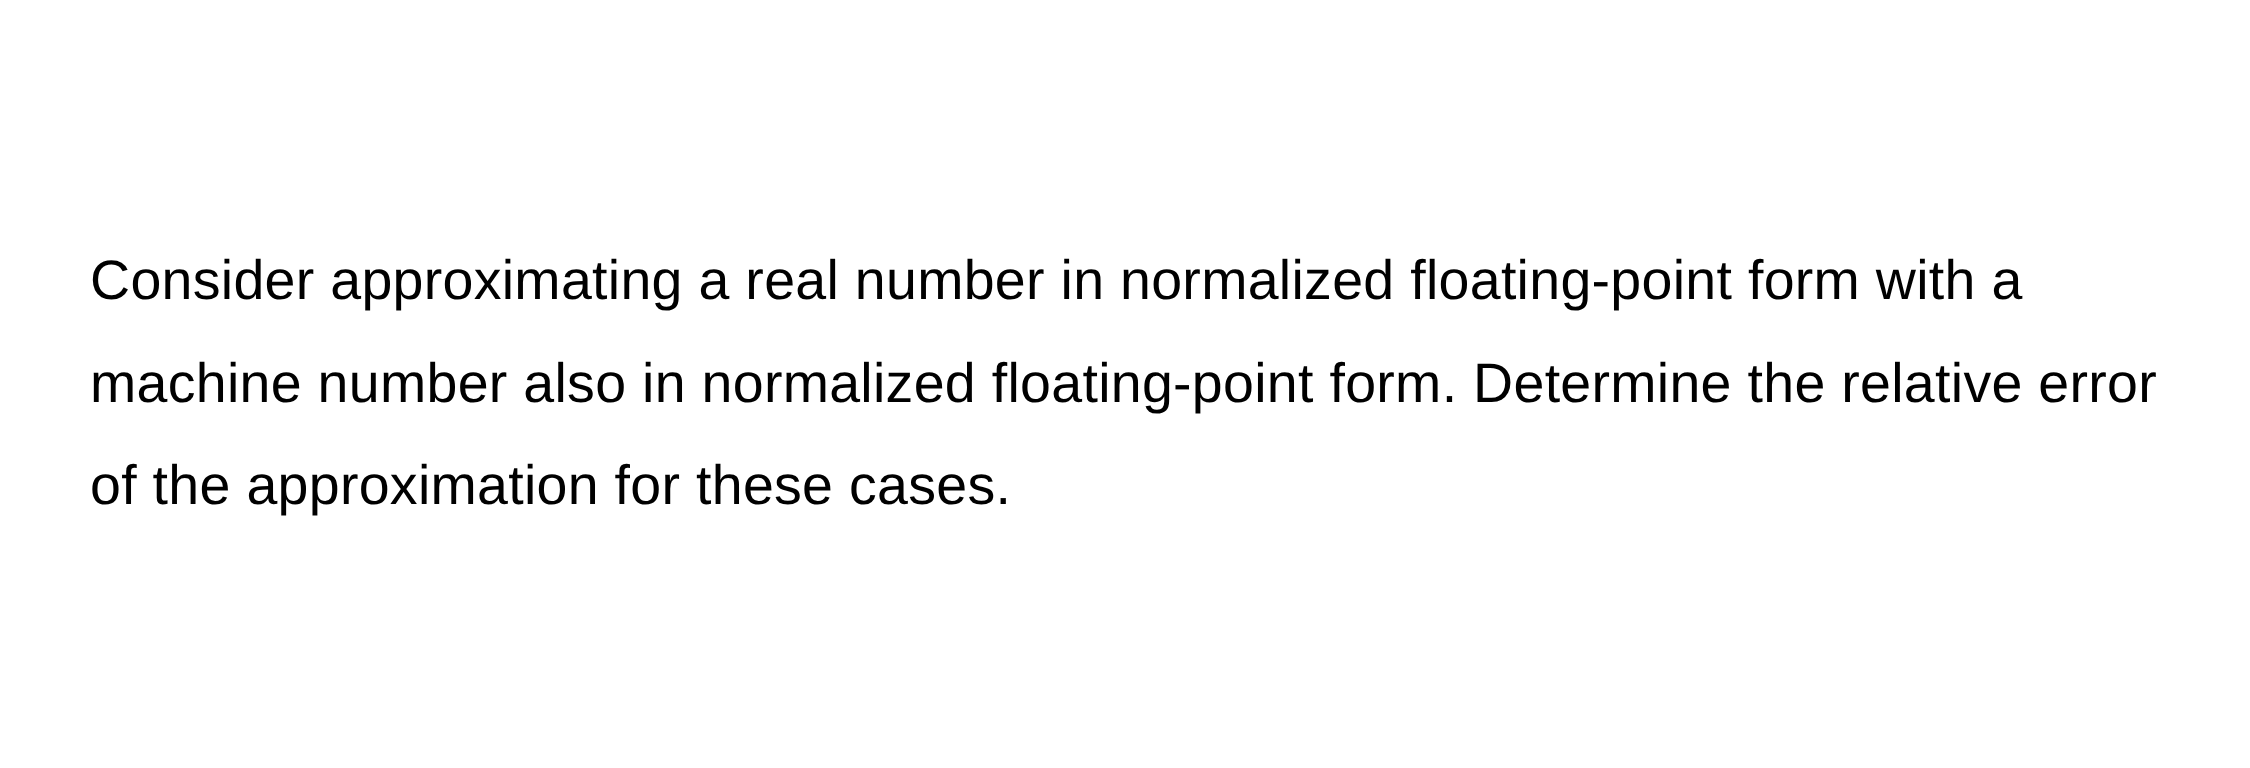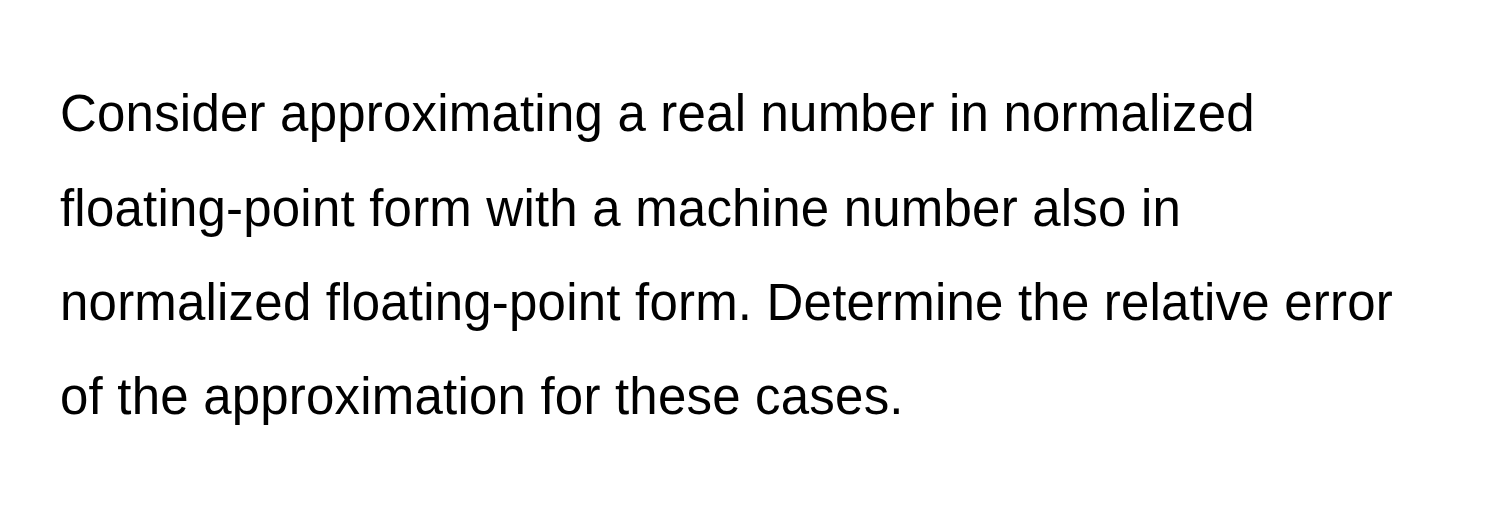--- a/index.html
+++ b/index.html
@@ -10,21 +10,21 @@
     body {
       width: 1500px;
       height: 512px;
       background: #ffffff;
       font-family: -apple-system, BlinkMacSystemFont, "Segoe UI", Helvetica, Arial, sans-serif;
       display: flex;
       align-items: center;
       padding: 0 60px;
     }
     .text-block {
-      font-size: 51px;
+      font-size: 37px;
       line-height: 1.85;
       color: #000000;
       font-weight: 400;
       letter-spacing: 0.2px;
     }
   </style>
 </head>
 <body>
 
 <div class="text-block">

